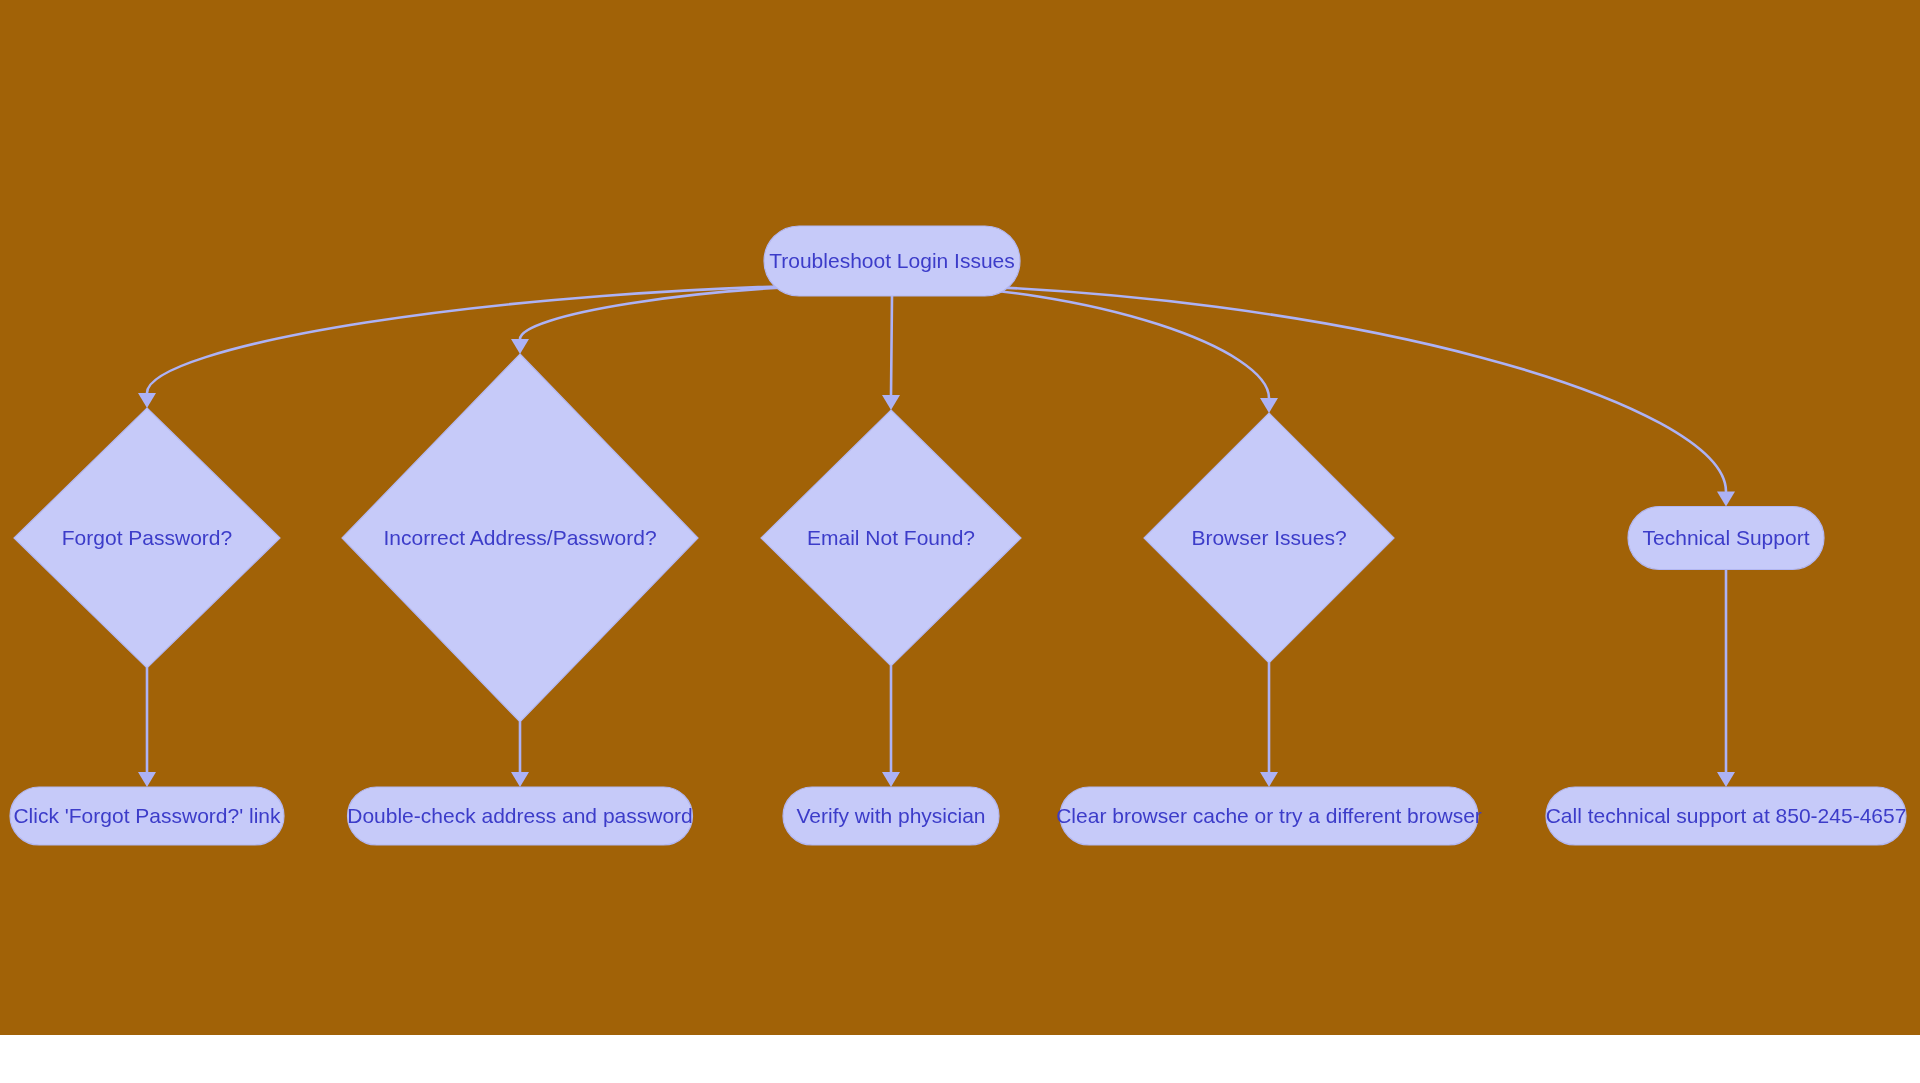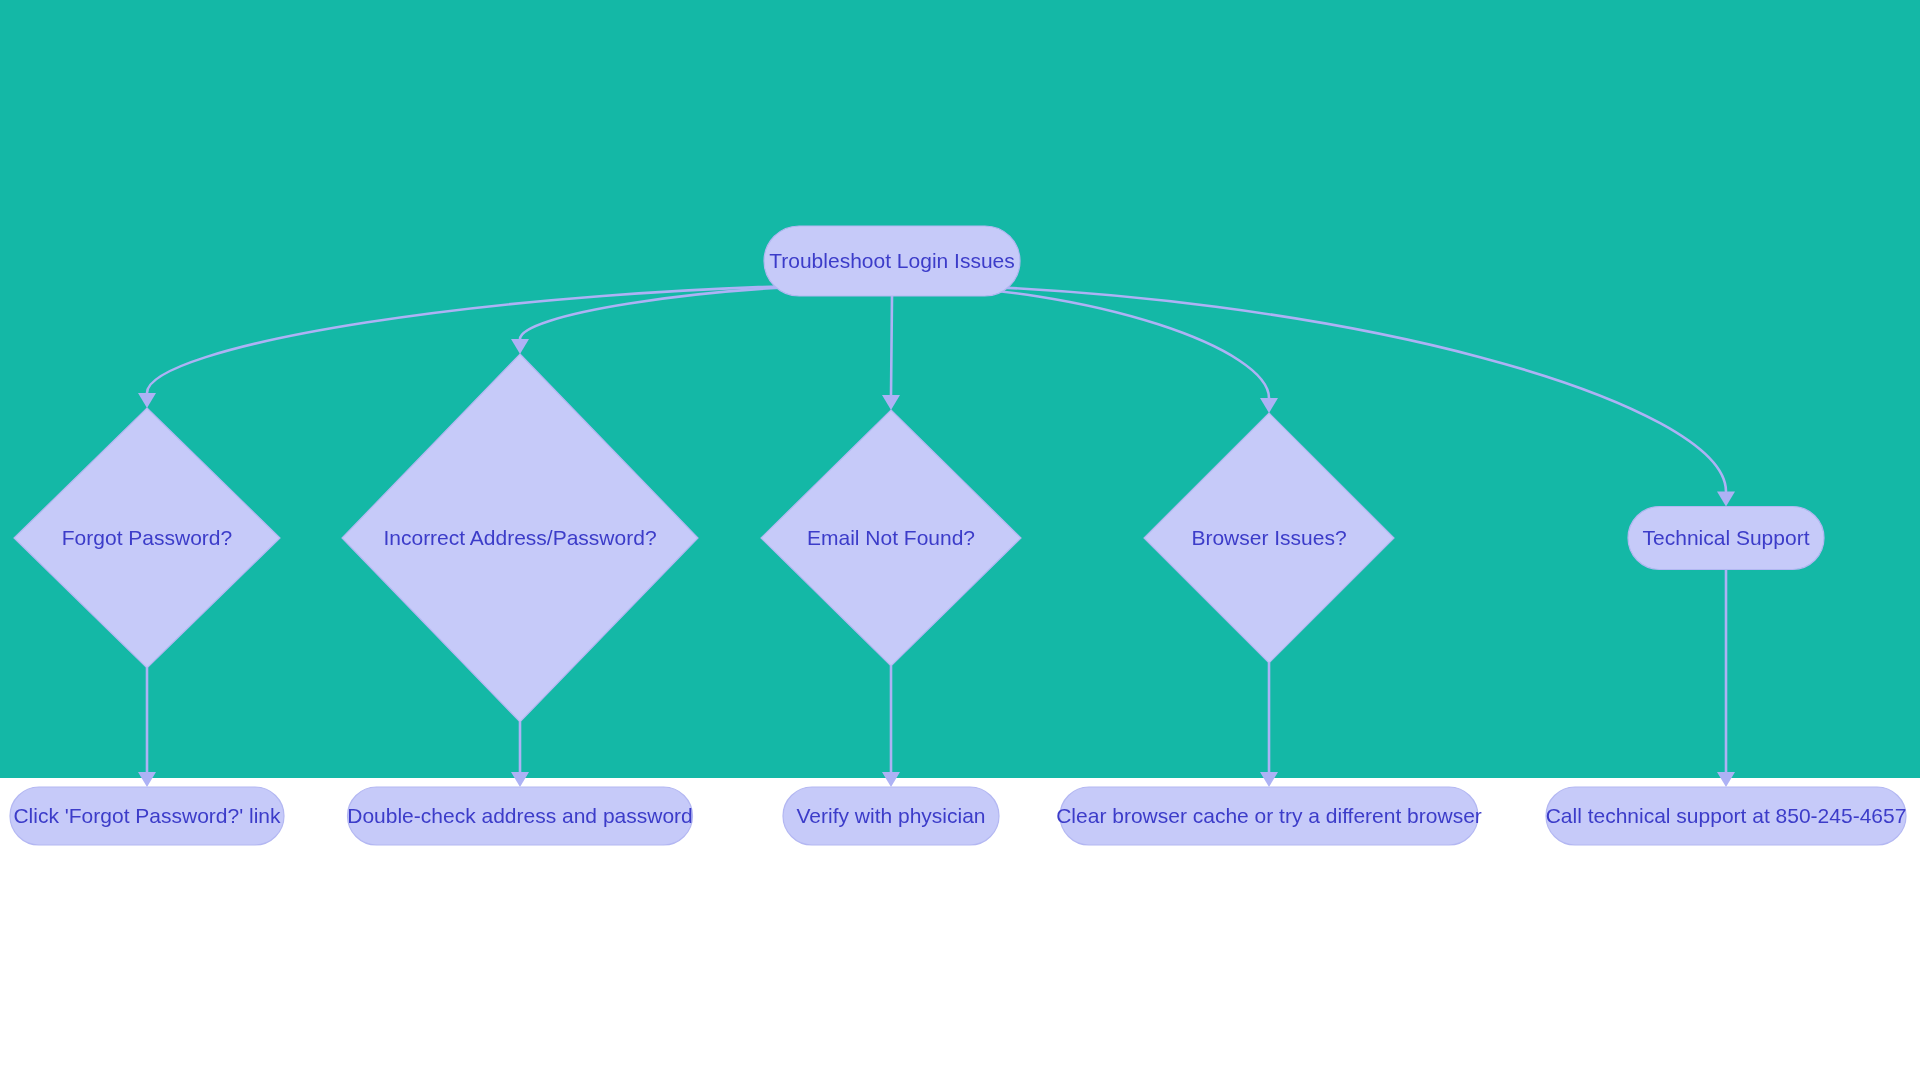--- a/index.html
+++ b/index.html
@@ -7,22 +7,22 @@
     padding: 0;
     background: #ffffff;
     width: 1920px;
     height: 1083px;
     overflow: hidden;
     font-family: "Liberation Sans", sans-serif;
   }
   #chart-root {
     position: relative;
     width: 1920px;
-    height: 778px;
-    background: #14b8a6;
+    height: 1035px;
+    background: #a16207;
   }
   svg#flow {
     display: block;
     width: 1920px;
     height: 1083px;
   }
   .node-shape {
     fill: #c6caf9;
     stroke: #b3b7f2;
     stroke-width: 1.2;

